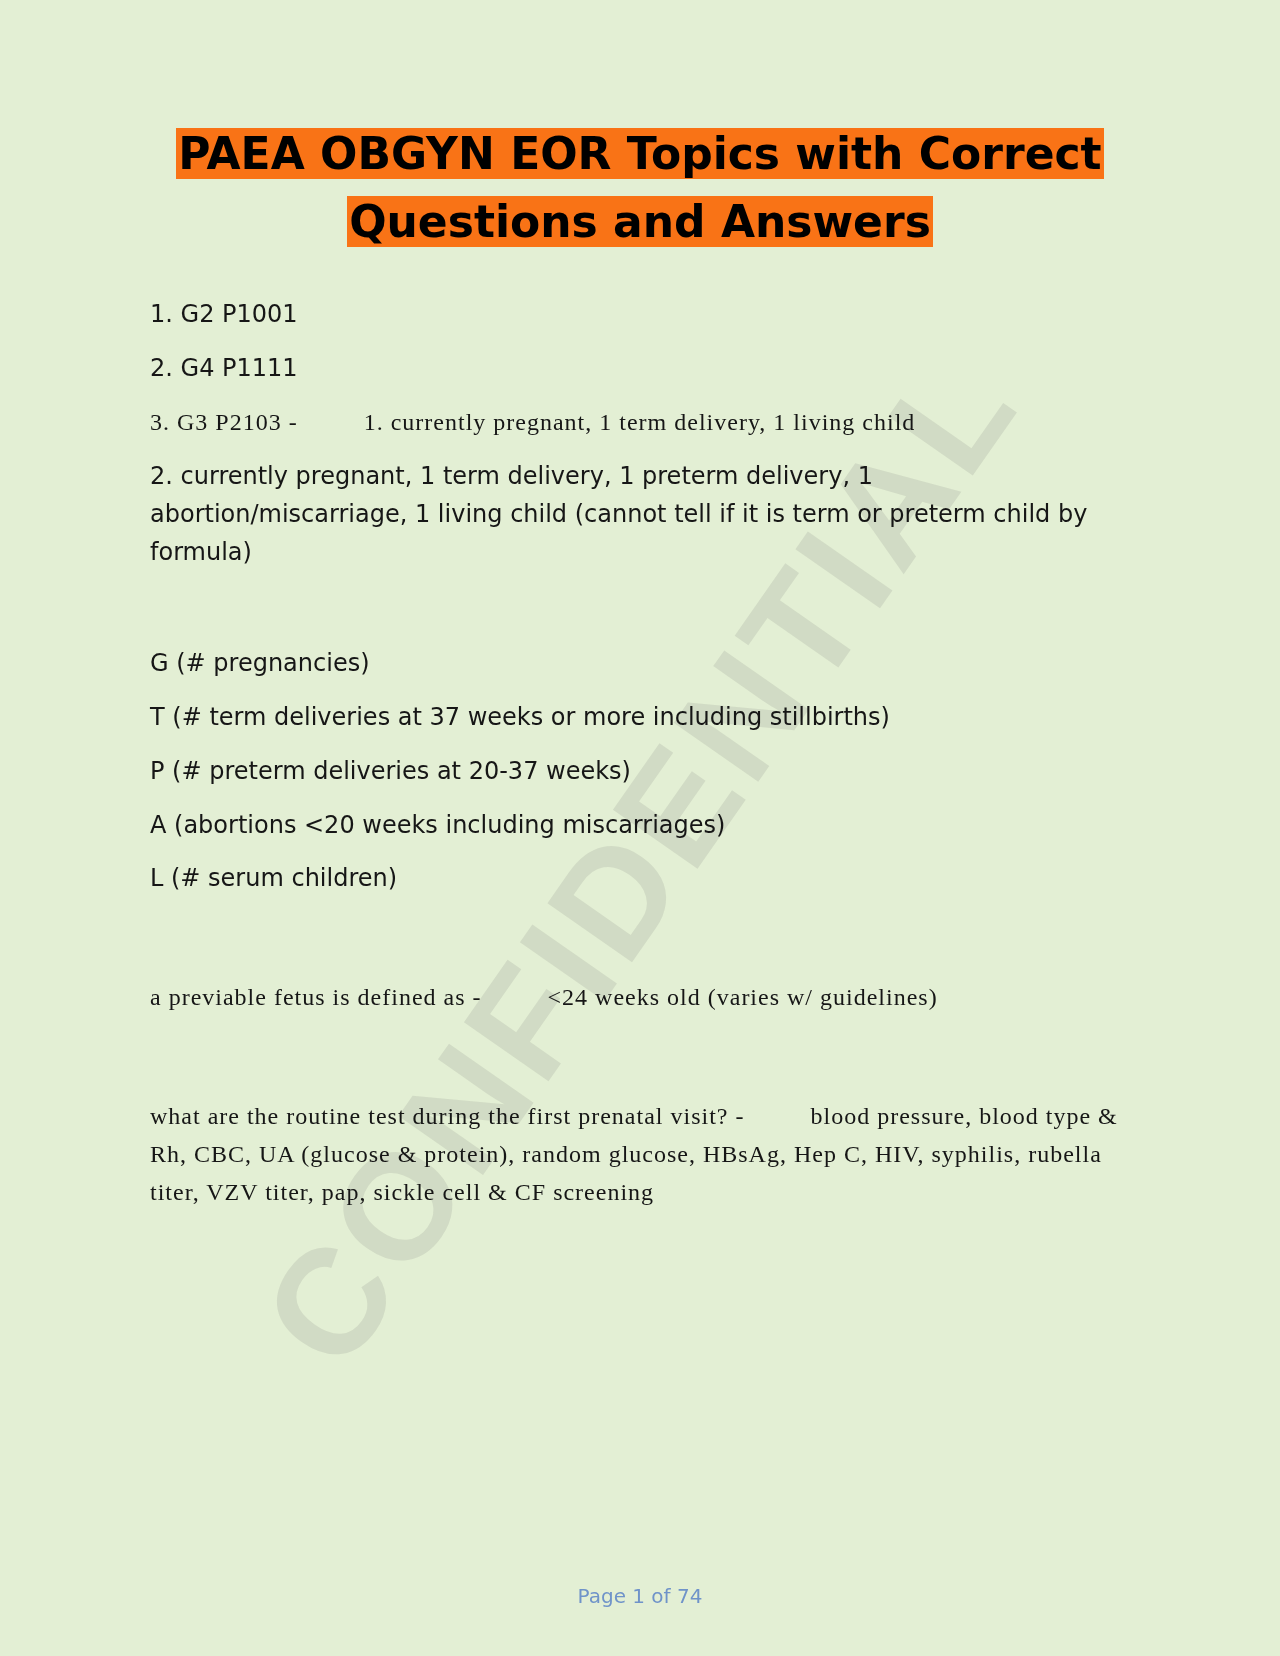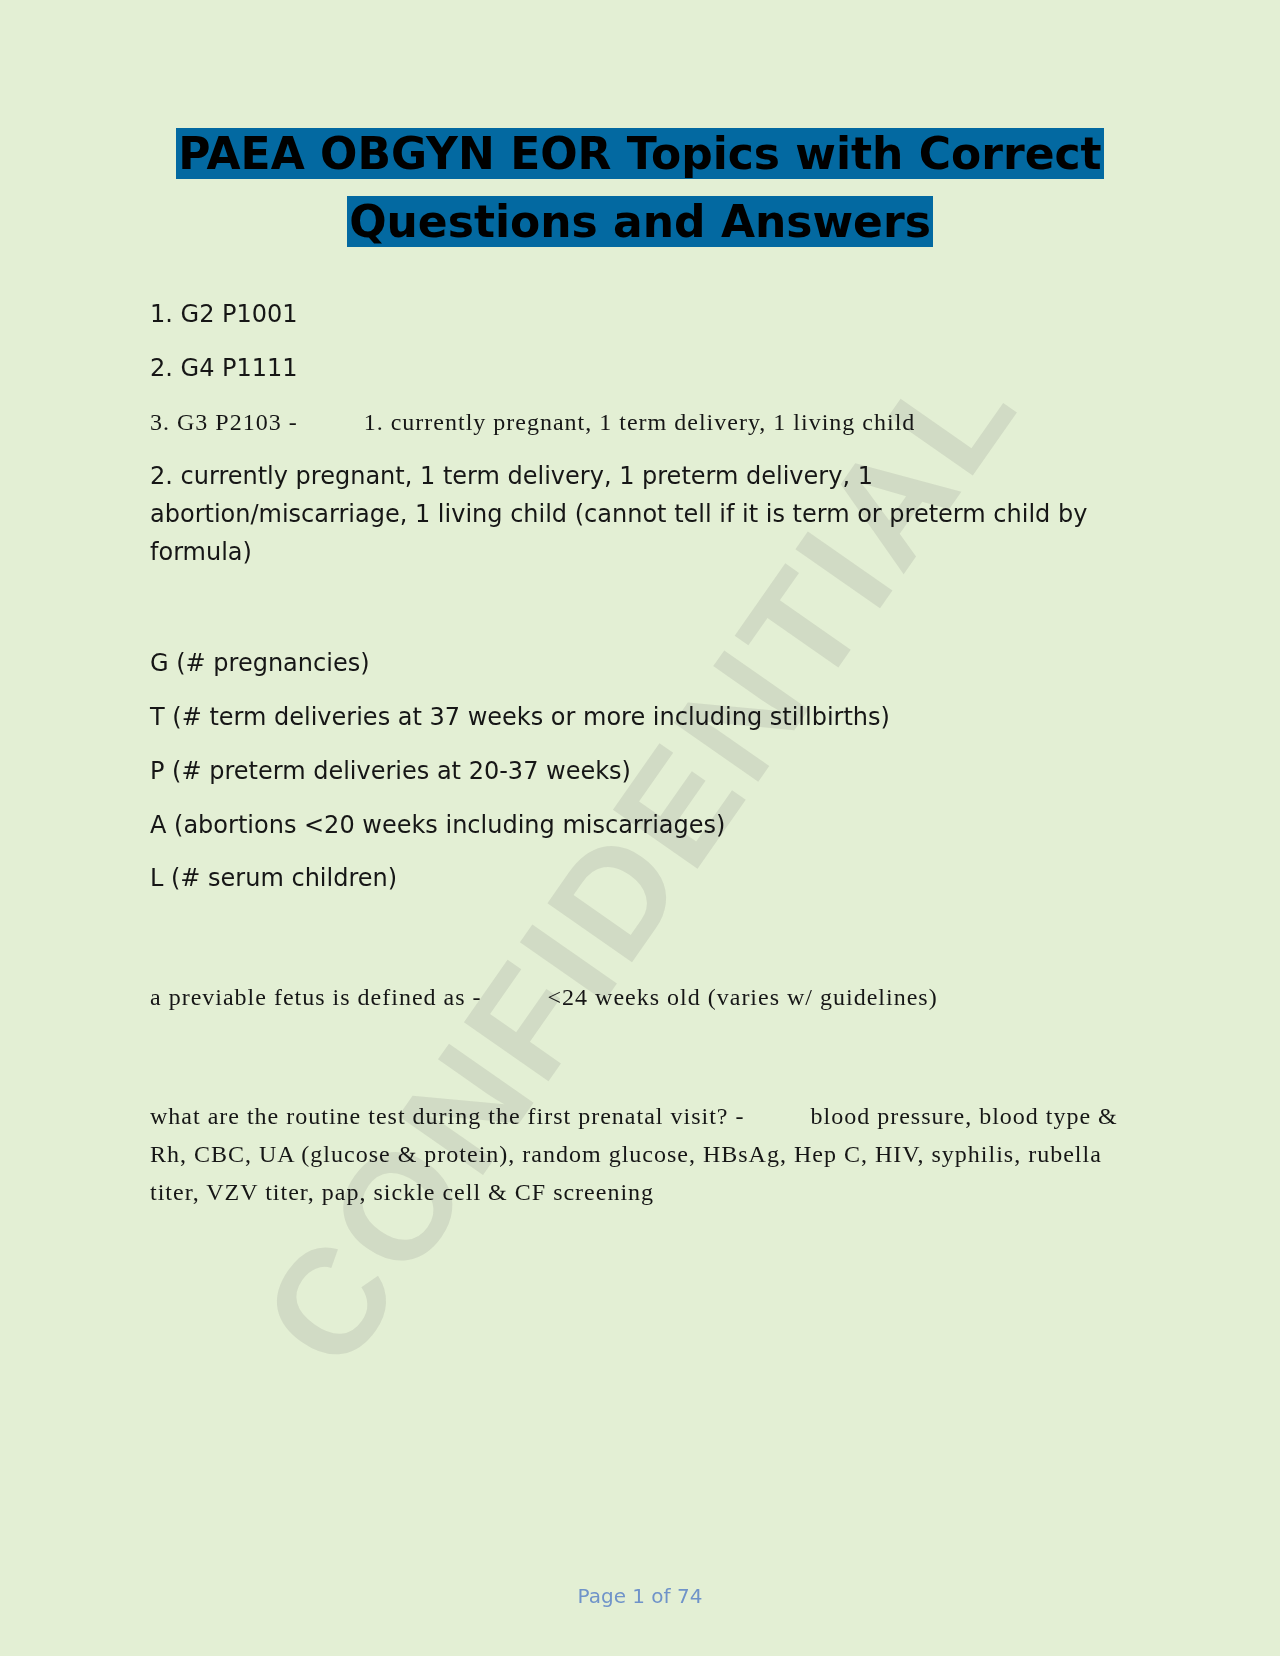--- a/index.html
+++ b/index.html
@@ -43,21 +43,21 @@
   h1.doc-title {
     margin: 0;
     text-align: center;
     font-size: 44px;
     line-height: 1.55;
     font-weight: 700;
     color: #000;
     font-family: "DejaVu Sans", sans-serif;
   }
   h1.doc-title .hl {
-    background: #0369a1;
+    background: #f97316;
     padding: 0 2px;
     box-decoration-break: clone;
     -webkit-box-decoration-break: clone;
   }
   .body-text {
     font-size: 24px;
     line-height: 1.58;
     color: #161616;
     margin: 9px 0 16px 0;
     font-family: "DejaVu Sans", sans-serif;

